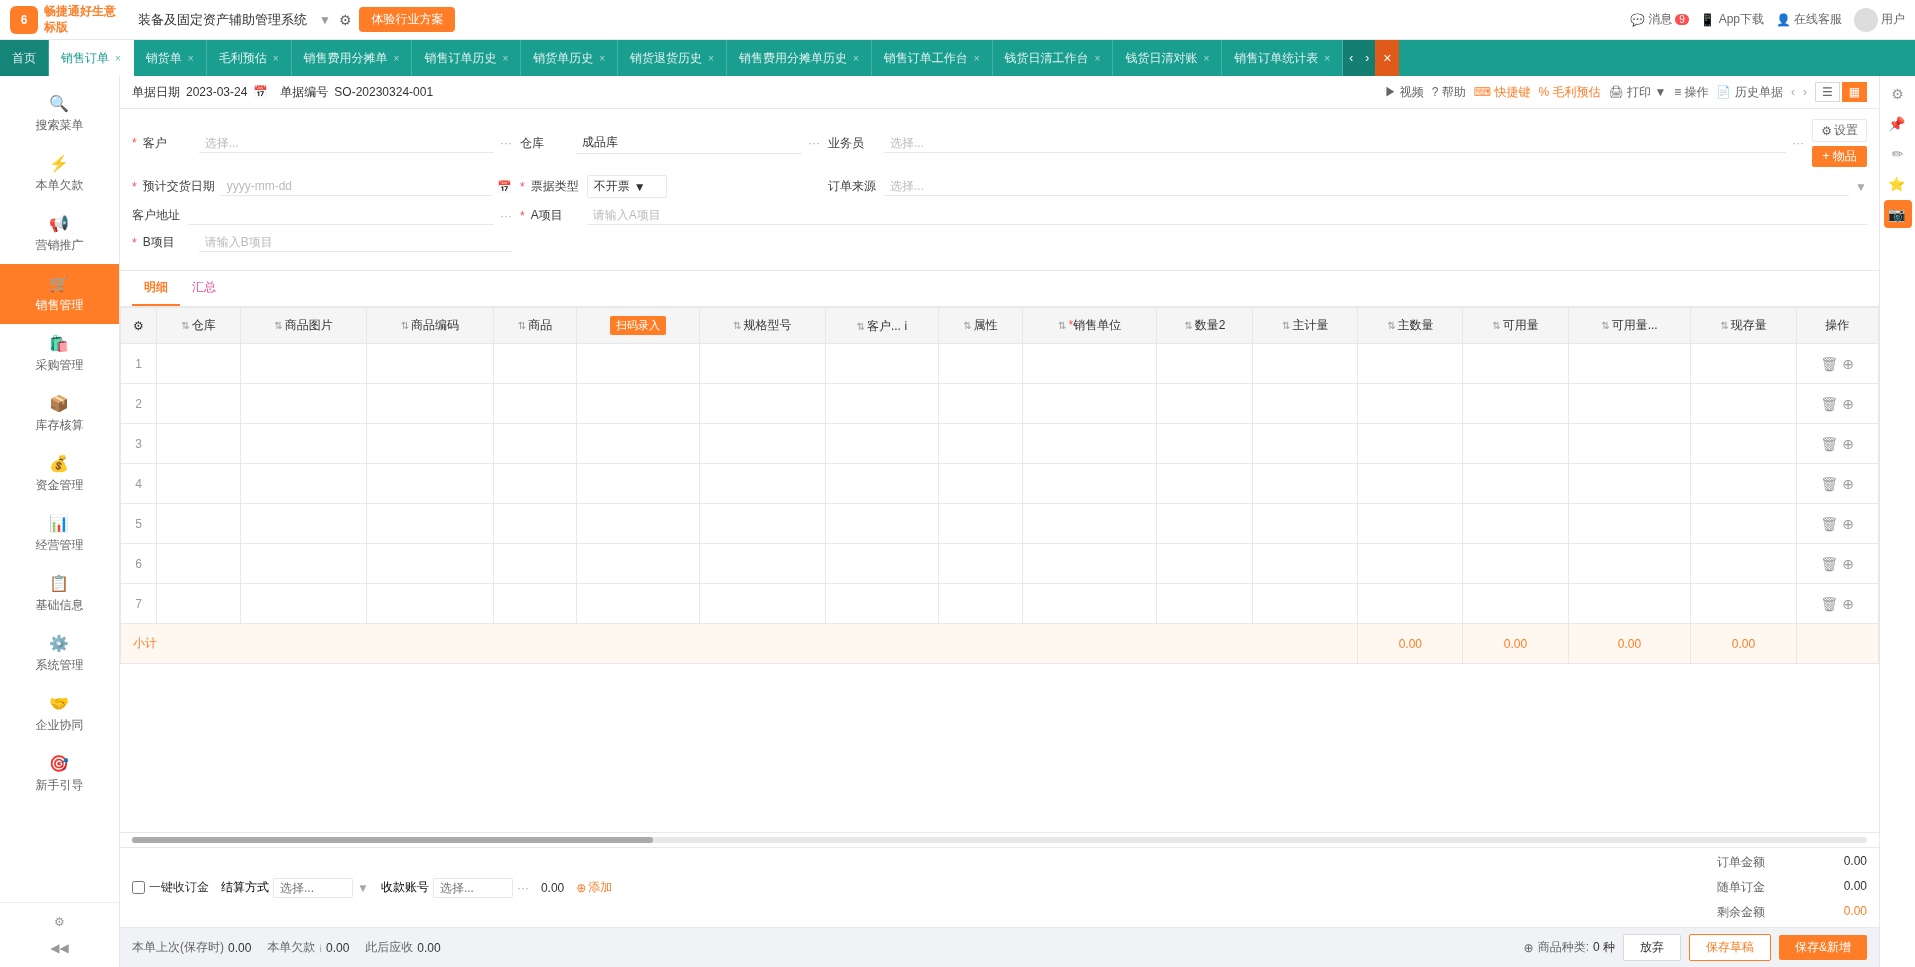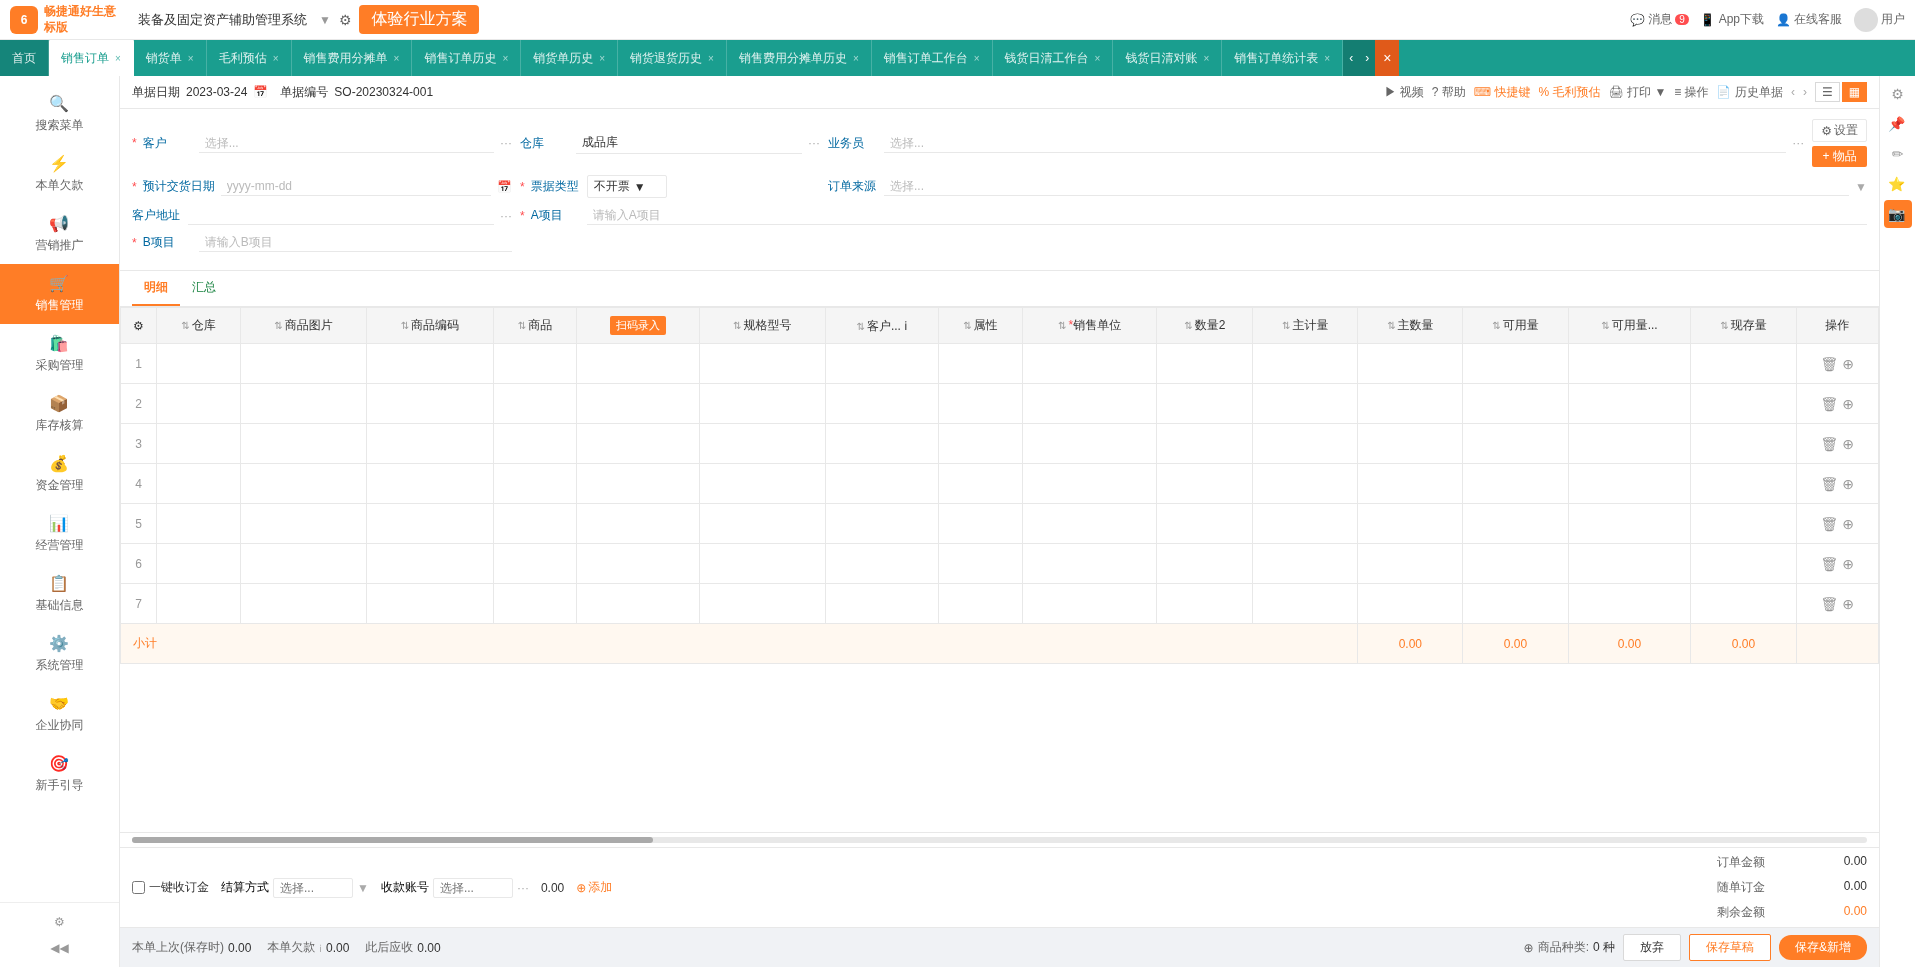--- a/index.html
+++ b/index.html
@@ -7,21 +7,21 @@
 
     
     .top-bar { background: #fff; height: 40px; display: flex; align-items: center; padding: 0 10px; border-bottom: 1px solid #e8e8e8; justify-content: space-between; flex-shrink: 0; }
     .top-bar-left { display: flex; align-items: center; gap: 8px; }
     .logo-area { display: flex; align-items: center; gap: 6px; width: 120px; }
     .logo-icon { width: 28px; height: 28px; background: #ff7d26; border-radius: 6px; display: flex; align-items: center; justify-content: center; color: #fff; font-size: 14px; font-weight: bold; }
     .logo-text { font-size: 11px; color: #ff7d26; font-weight: bold; line-height: 1.3; }
     .system-name { color: #333; font-size: 13px; }
     .system-dropdown { color: #999; margin-left: 4px; cursor: pointer; }
     .settings-icon { color: #666; cursor: pointer; font-size: 14px; }
-    .orange-btn { background: #ff7d26; color: #fff; border: none; border-radius: 4px; padding: 4px 12px; cursor: pointer; font-size: 16px; }
+    .orange-btn { background: #ff7d26; color: #fff; border: none; border-radius: 4px; padding: 4px 12px; cursor: pointer; font-size: 12px; }
     .top-bar-right { display: flex; align-items: center; gap: 12px; color: #666; font-size: 12px; }
     .icon-btn { display: flex; align-items: center; gap: 3px; cursor: pointer; color: #666; }
     .badge { background: #ff4d4f; color: #fff; border-radius: 8px; padding: 0 4px; font-size: 10px; }
     .user-avatar { width: 24px; height: 24px; background: #ddd; border-radius: 50%; display: inline-block; }
 
     
     .tab-bar { background: #1a9e8f; height: 36px; display: flex; align-items: center; flex-shrink: 0; overflow: hidden; position: relative; }
     .tab-item { padding: 0 12px; height: 40px; display: flex; align-items: center; gap: 4px; color: rgba(255,255,255,0.85); cursor: pointer; white-space: nowrap; font-size: 12px; border-right: 1px solid rgba(255,255,255,0.2); }
     .tab-item.active { background: #fff; color: #1a9e8f; border-radius: 4px 4px 0 0; }
     .tab-item .close-x { color: inherit; font-size: 10px; opacity: 0.7; margin-left: 2px; }
@@ -52,30 +52,30 @@
     .toolbar-btn { display: flex; align-items: center; gap: 3px; color: #666; cursor: pointer; font-size: 12px; }
     .toolbar-btn.orange { color: #ff7d26; }
     .view-toggle { display: flex; gap: 2px; }
     .view-btn { padding: 2px 6px; border: 1px solid #d9d9d9; cursor: pointer; background: #fff; color: #666; font-size: 12px; }
     .view-btn.active { background: #ff7d26; color: #fff; border-color: #ff7d26; }
 
     
     .form-area { background: #fff; padding: 10px 12px; border-bottom: 1px solid #e8e8e8; flex-shrink: 0; }
     .form-row { display: flex; align-items: center; gap: 8px; margin-bottom: 8px; }
     .form-field { display: flex; align-items: center; gap: 6px; flex: 1; }
-    .form-field-label { color: #0369a1; white-space: nowrap; min-width: 50px; }
+    .form-field-label { color: #404040; white-space: nowrap; min-width: 50px; }
     .required-star { color: #ff4d4f; }
     .form-input { border: none; border-bottom: 1px solid #e8e8e8; padding: 2px 6px; flex: 1; color: #333; min-width: 80px; outline: none; background: transparent; }
     .form-input::placeholder { color: #bbb; }
     .more-btn { color: #aaa; cursor: pointer; font-size: 12px; }
     .form-select { border: 1px solid #e8e8e8; padding: 2px 6px; color: #333; background: #fff; border-radius: 2px; cursor: pointer; display: flex; align-items: center; gap: 4px; min-width: 80px; }
 
     
     .content-tabs { background: #fff; padding: 0 12px; border-bottom: 1px solid #e8e8e8; display: flex; align-items: center; flex-shrink: 0; }
-    .content-tab { padding: 8px 12px; cursor: pointer; color: #15803d; border-bottom: 2px solid transparent; }
+    .content-tab { padding: 8px 12px; cursor: pointer; color: #ec4899; border-bottom: 2px solid transparent; }
     .content-tab.active { color: #ff7d26; border-bottom: 2px solid #ff7d26; font-weight: bold; }
 
     
     .table-container { flex: 1; overflow: auto; background: #fff; }
     table { width: 100%; border-collapse: collapse; font-size: 12px; }
     thead tr { background: #f5f5f5; }
     th { padding: 8px 6px; border: 1px solid #e8e8e8; color: #333; font-weight: normal; white-space: nowrap; text-align: center; position: sticky; top: 0; background: #f5f5f5; z-index: 1; }
     th .sort-arrows { color: #999; font-size: 10px; margin-right: 2px; }
     td { padding: 8px 6px; border: 1px solid #e8e8e8; color: #333; text-align: center; height: 40px; }
     .row-num { color: #999; }
@@ -104,21 +104,21 @@
     .summary-value { color: #333; font-weight: 500; }
     .summary-value.orange { color: #ff7d26; }
 
     
     .status-bar { background: #f0f2f5; padding: 6px 12px; border-top: 1px solid #e8e8e8; display: flex; align-items: center; gap: 16px; flex-shrink: 0; }
     .status-field { display: flex; align-items: center; gap: 4px; color: #666; }
     .status-value { color: #333; }
     .status-right { margin-left: auto; display: flex; align-items: center; gap: 8px; }
     .discard-btn { border: 1px solid #d9d9d9; background: #fff; padding: 4px 16px; cursor: pointer; border-radius: 2px; color: #333; }
     .save-draft-btn { border: 1px solid #ff7d26; background: #fff; padding: 4px 16px; cursor: pointer; border-radius: 2px; color: #ff7d26; }
-    .save-new-btn { background: #ff7d26; color: #fff; border: none; padding: 4px 16px; cursor: pointer; border-radius: 12px; }
+    .save-new-btn { background: #ff7d26; color: #fff; border: none; padding: 4px 16px; cursor: pointer; border-radius: 2px; }
 
     
     .right-panel { width: 36px; background: #fff; border-left: 1px solid #e8e8e8; display: flex; flex-direction: column; align-items: center; padding: 4px 0; gap: 2px; flex-shrink: 0; }
     .right-panel-icon { width: 28px; height: 28px; display: flex; align-items: center; justify-content: center; color: #999; cursor: pointer; border-radius: 4px; font-size: 14px; }
     .header-required { color: #ff4d4f; }
 
     .barcode-btn { background: #ff7d26; color: #fff; border: none; padding: 2px 6px; cursor: pointer; border-radius: 2px; font-size: 11px; white-space: nowrap; }
 
     .table-wrapper { position: relative; overflow: hidden; flex: 1; display: flex; flex-direction: column; }
   </style>

